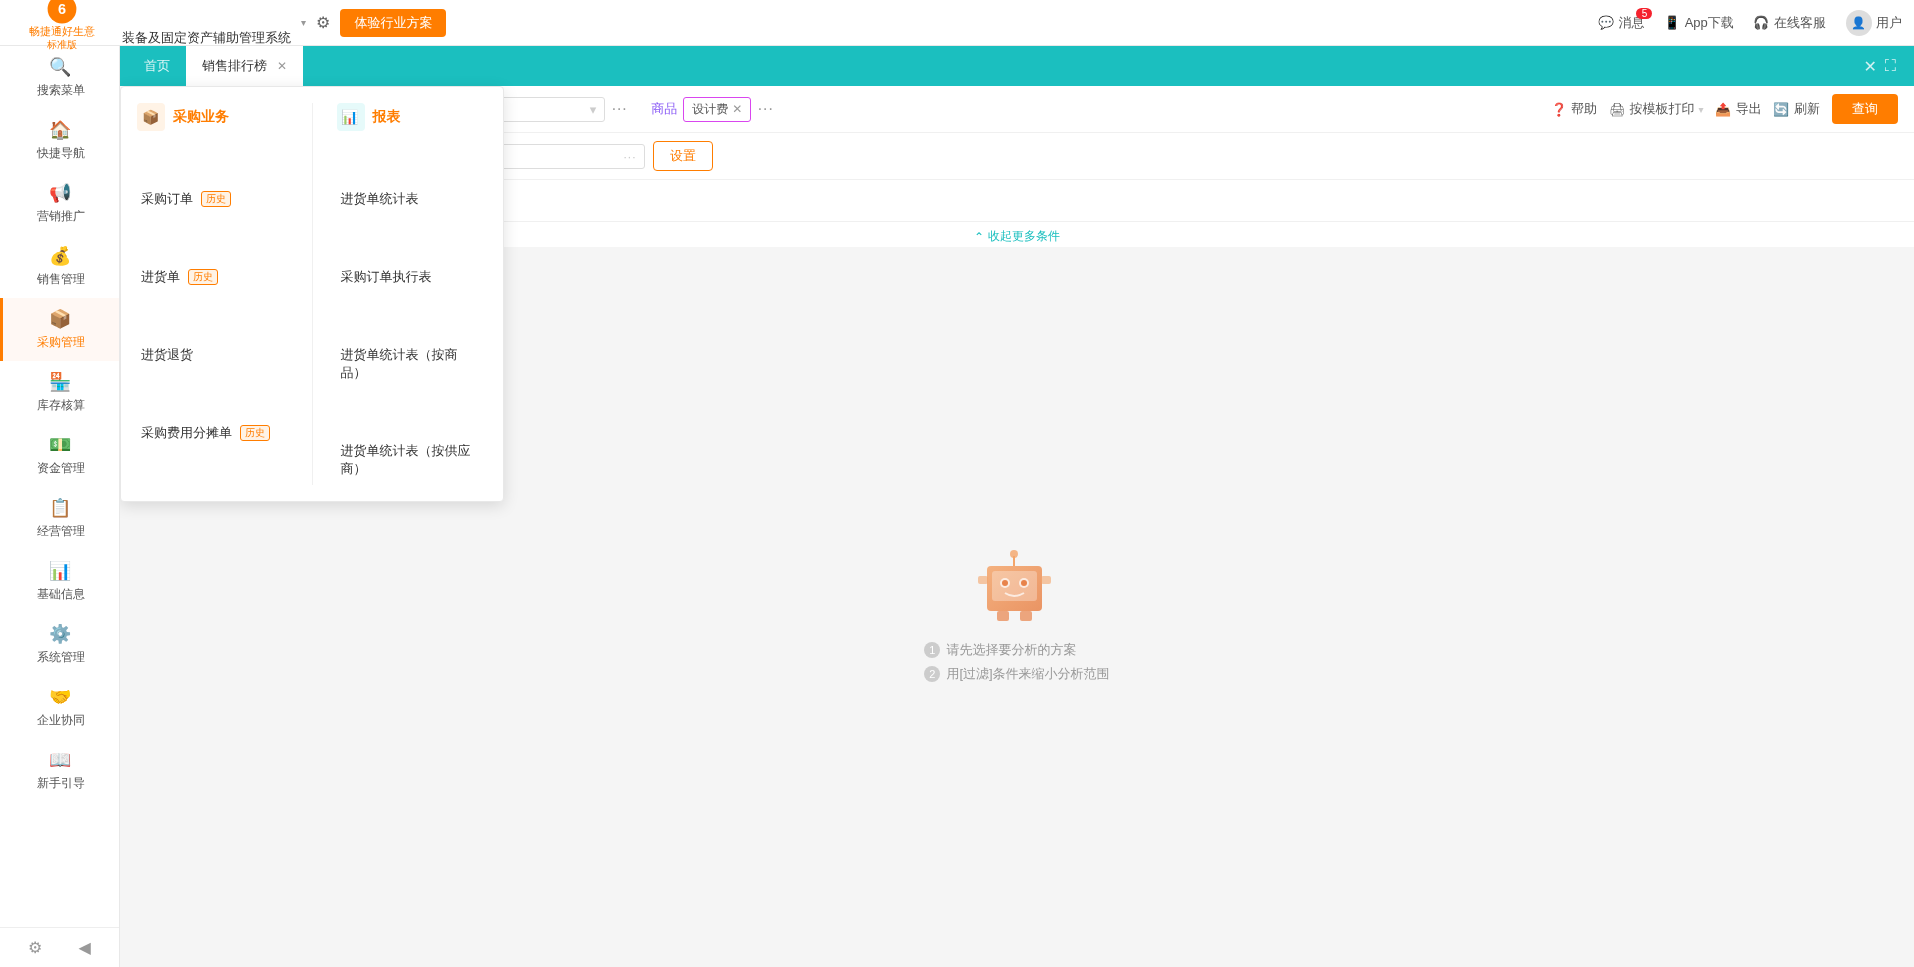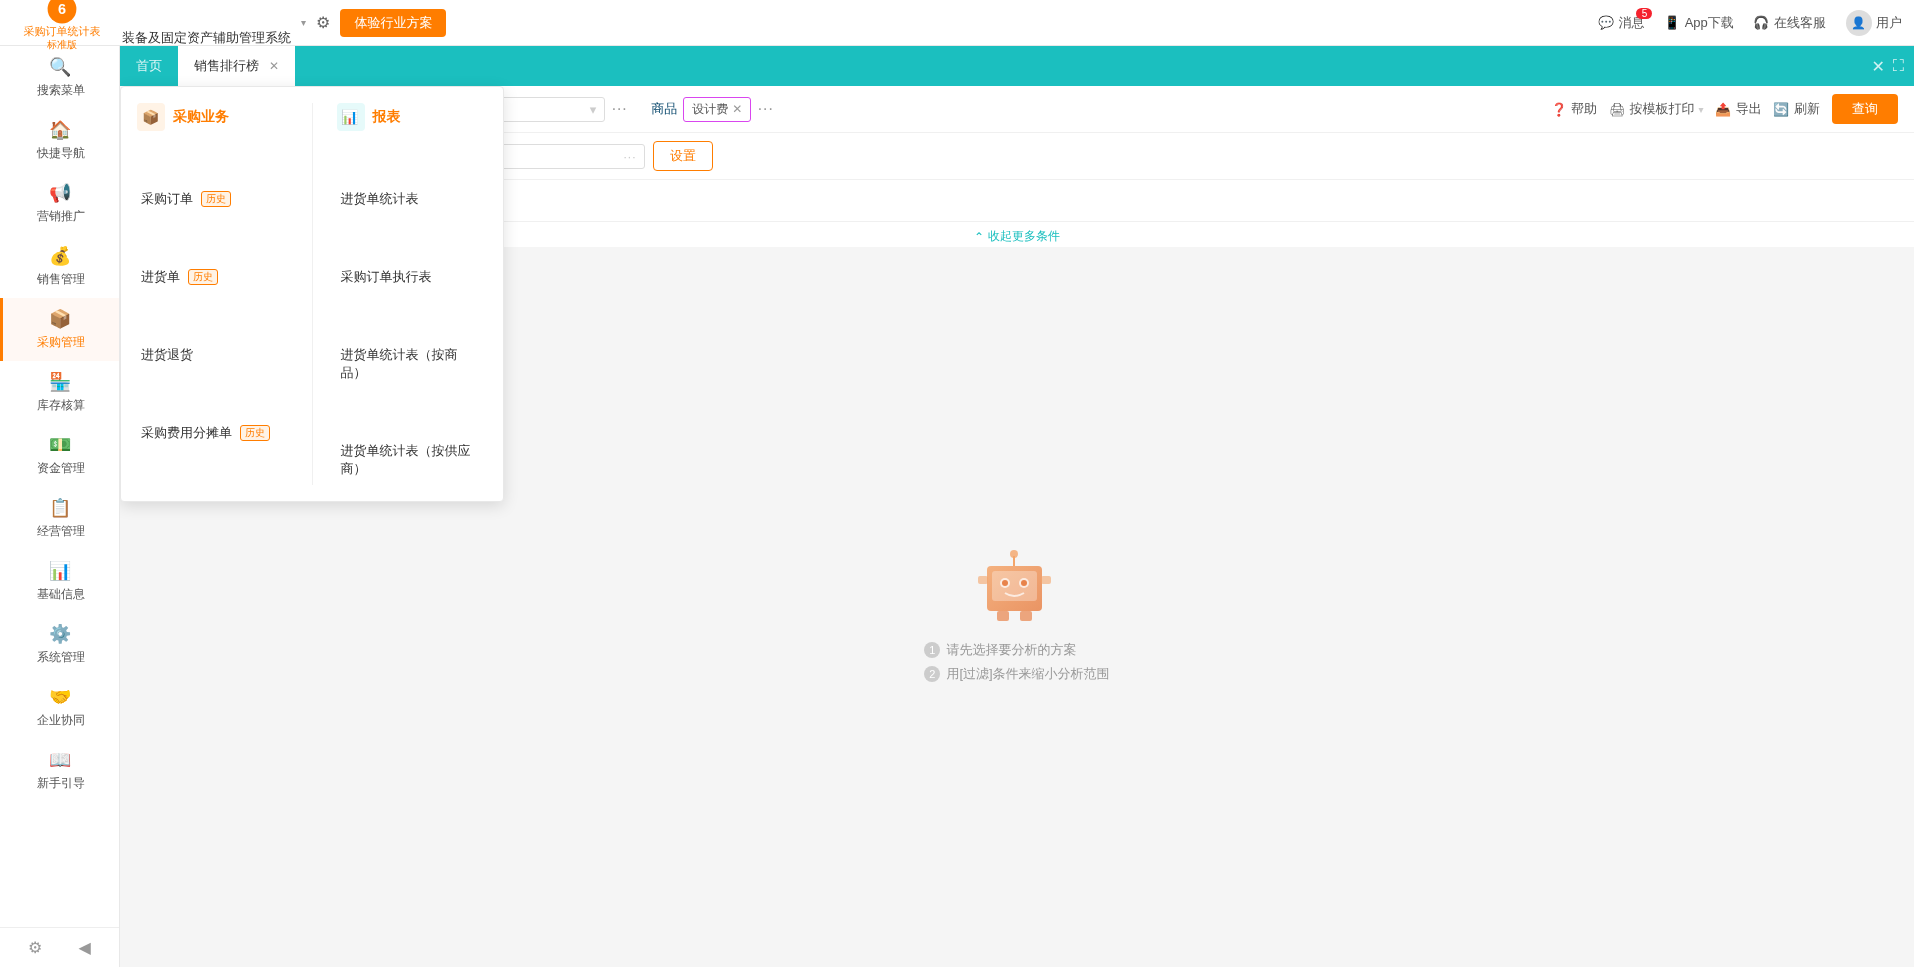--- a/index.html
+++ b/index.html
@@ -147,21 +147,21 @@
       overflow: hidden;
       position: relative;
     }
 
     
     .tab-bar {
       height: 40px;
       background: #1bbfbf;
       display: flex;
       align-items: center;
-      padding: 0 0;
+      padding: 0 8px;
       flex-shrink: 0;
     }
     .tab-item {
       height: 40px;
       display: flex;
       align-items: center;
       padding: 0 16px;
       cursor: pointer;
       color: rgba(255,255,255,0.85);
       font-size: 13px;
@@ -183,21 +183,21 @@
       align-items: center;
       gap: 8px;
       padding-right: 10px;
     }
     .tab-bar-icon {
       color: rgba(255,255,255,0.8);
       cursor: pointer;
       font-size: 16px;
     }
     .filter-label {
-      color: #0c4a6e;
+      color: #8b5cf6;
       font-size: 13px;
       white-space: nowrap;
     }
     .filter-tag {
       background: #fff;
       border: 1px solid #d946ef;
       border-radius: 3px;
       padding: 3px 8px;
       font-size: 12px;
       color: #555;
@@ -408,21 +408,21 @@
 </head>
 <body>
 
 <div class="top-header">
   <div class="logo-area">
     <svg class="logo-icon" viewBox="0 0 40 40">
       <circle cx="20" cy="20" r="18" fill="#ff7d00"></circle>
       <text x="20" y="26" text-anchor="middle" fill="#fff" font-size="18" font-weight="bold">6</text>
     </svg>
     <div style="display:flex;flex-direction:column;align-items:center;">
-      <span style="font-size:11px;color:#ff7d00;line-height:1.2;">采购订单统计表</span>
+      <span style="font-size:11px;color:#ff7d00;line-height:1.2;">畅捷通好生意</span>
       <span style="font-size:10px;color:#ff7d00;">标准版</span>
     </div>
   </div>
   <span class="system-title">装备及固定资产辅助管理系统</span>
   <span class="dropdown-arrow">▾</span>
   <span class="gear-icon-btn">⚙</span>
   <button class="industry-btn">体验行业方案</button>
   <div class="header-right">
     <div class="header-right-item">
       <span>💬</span>

